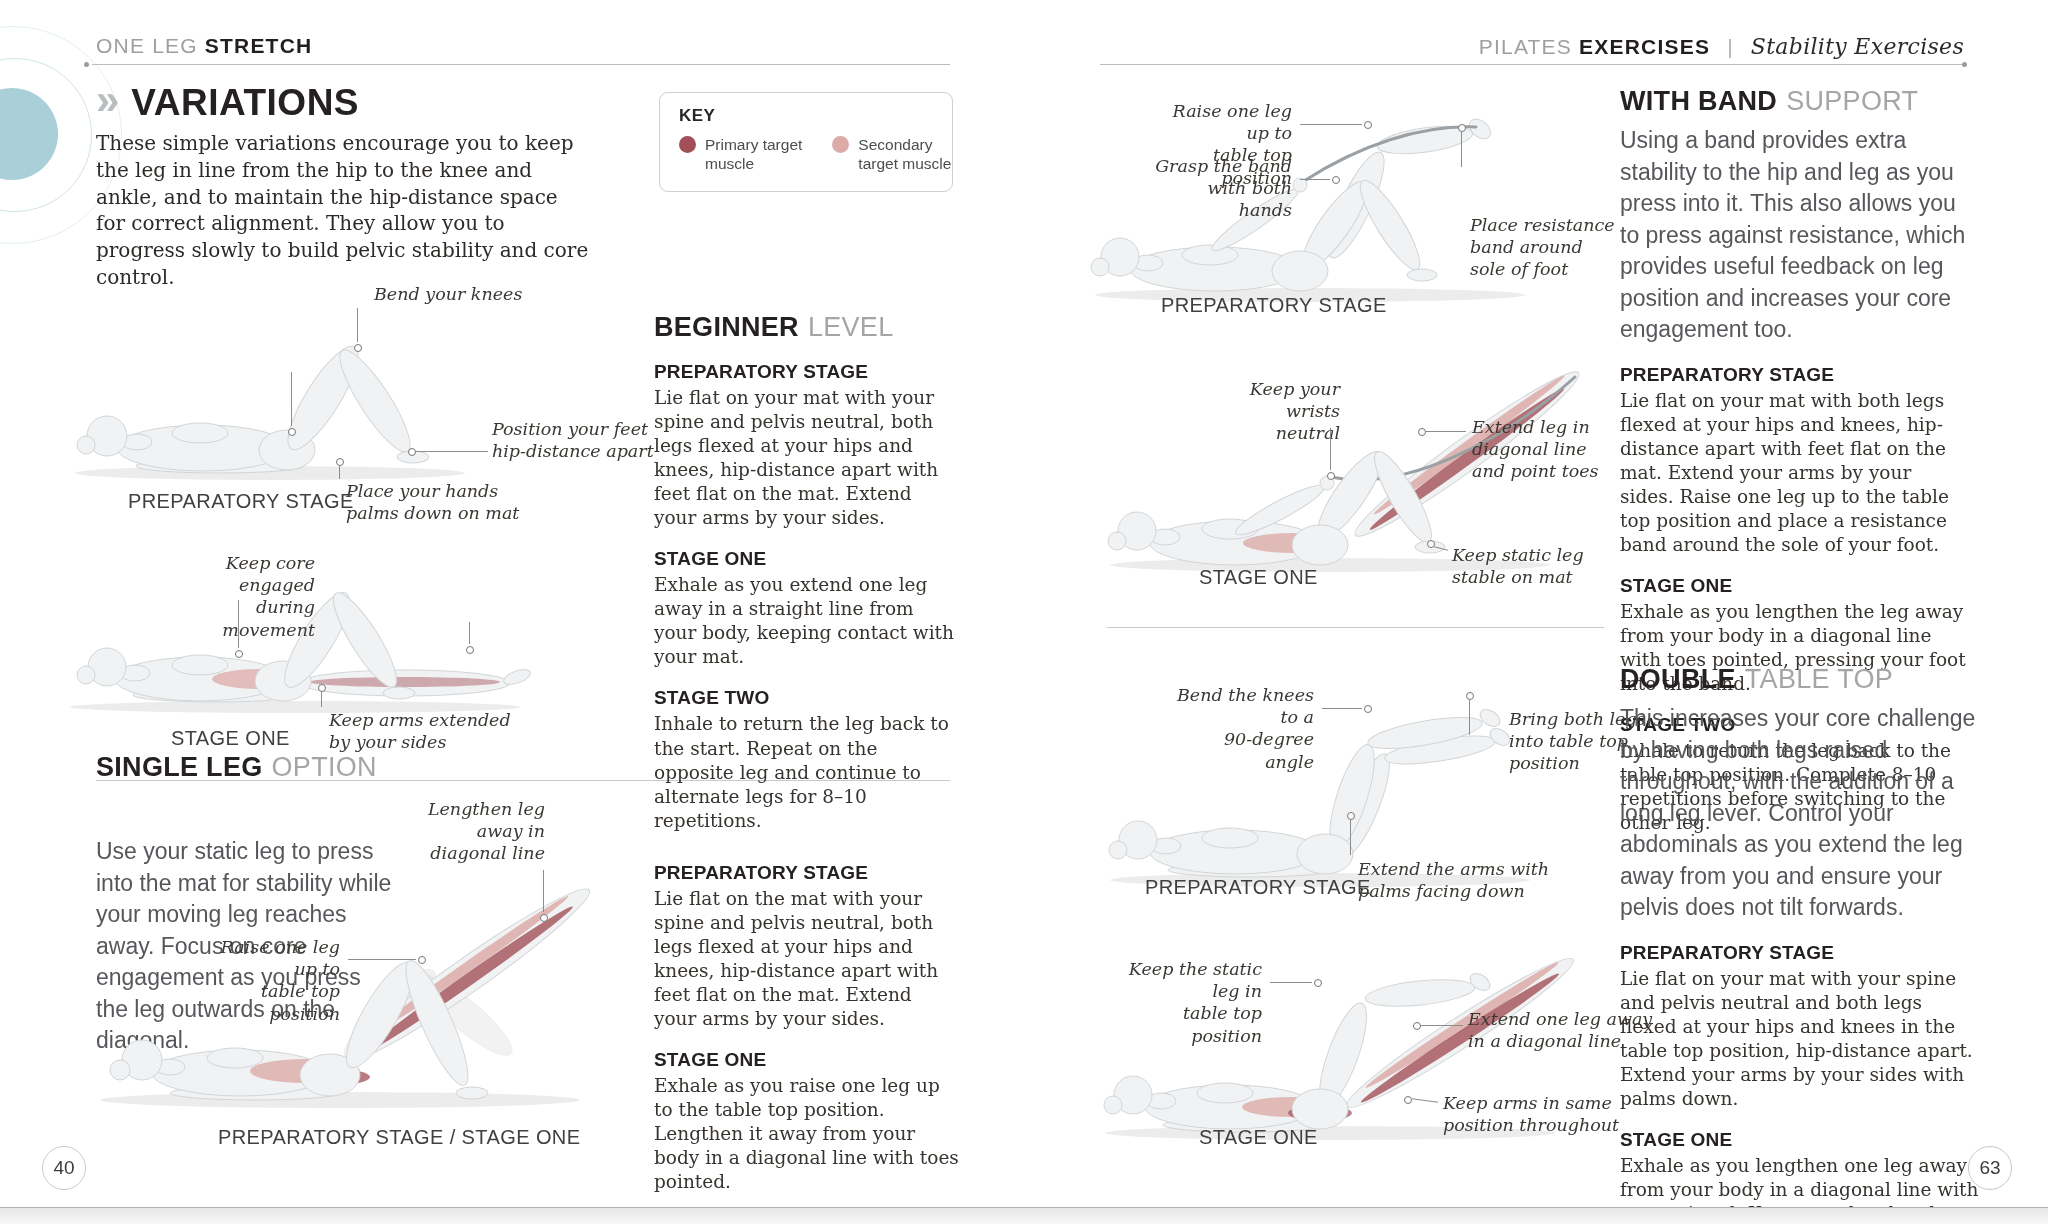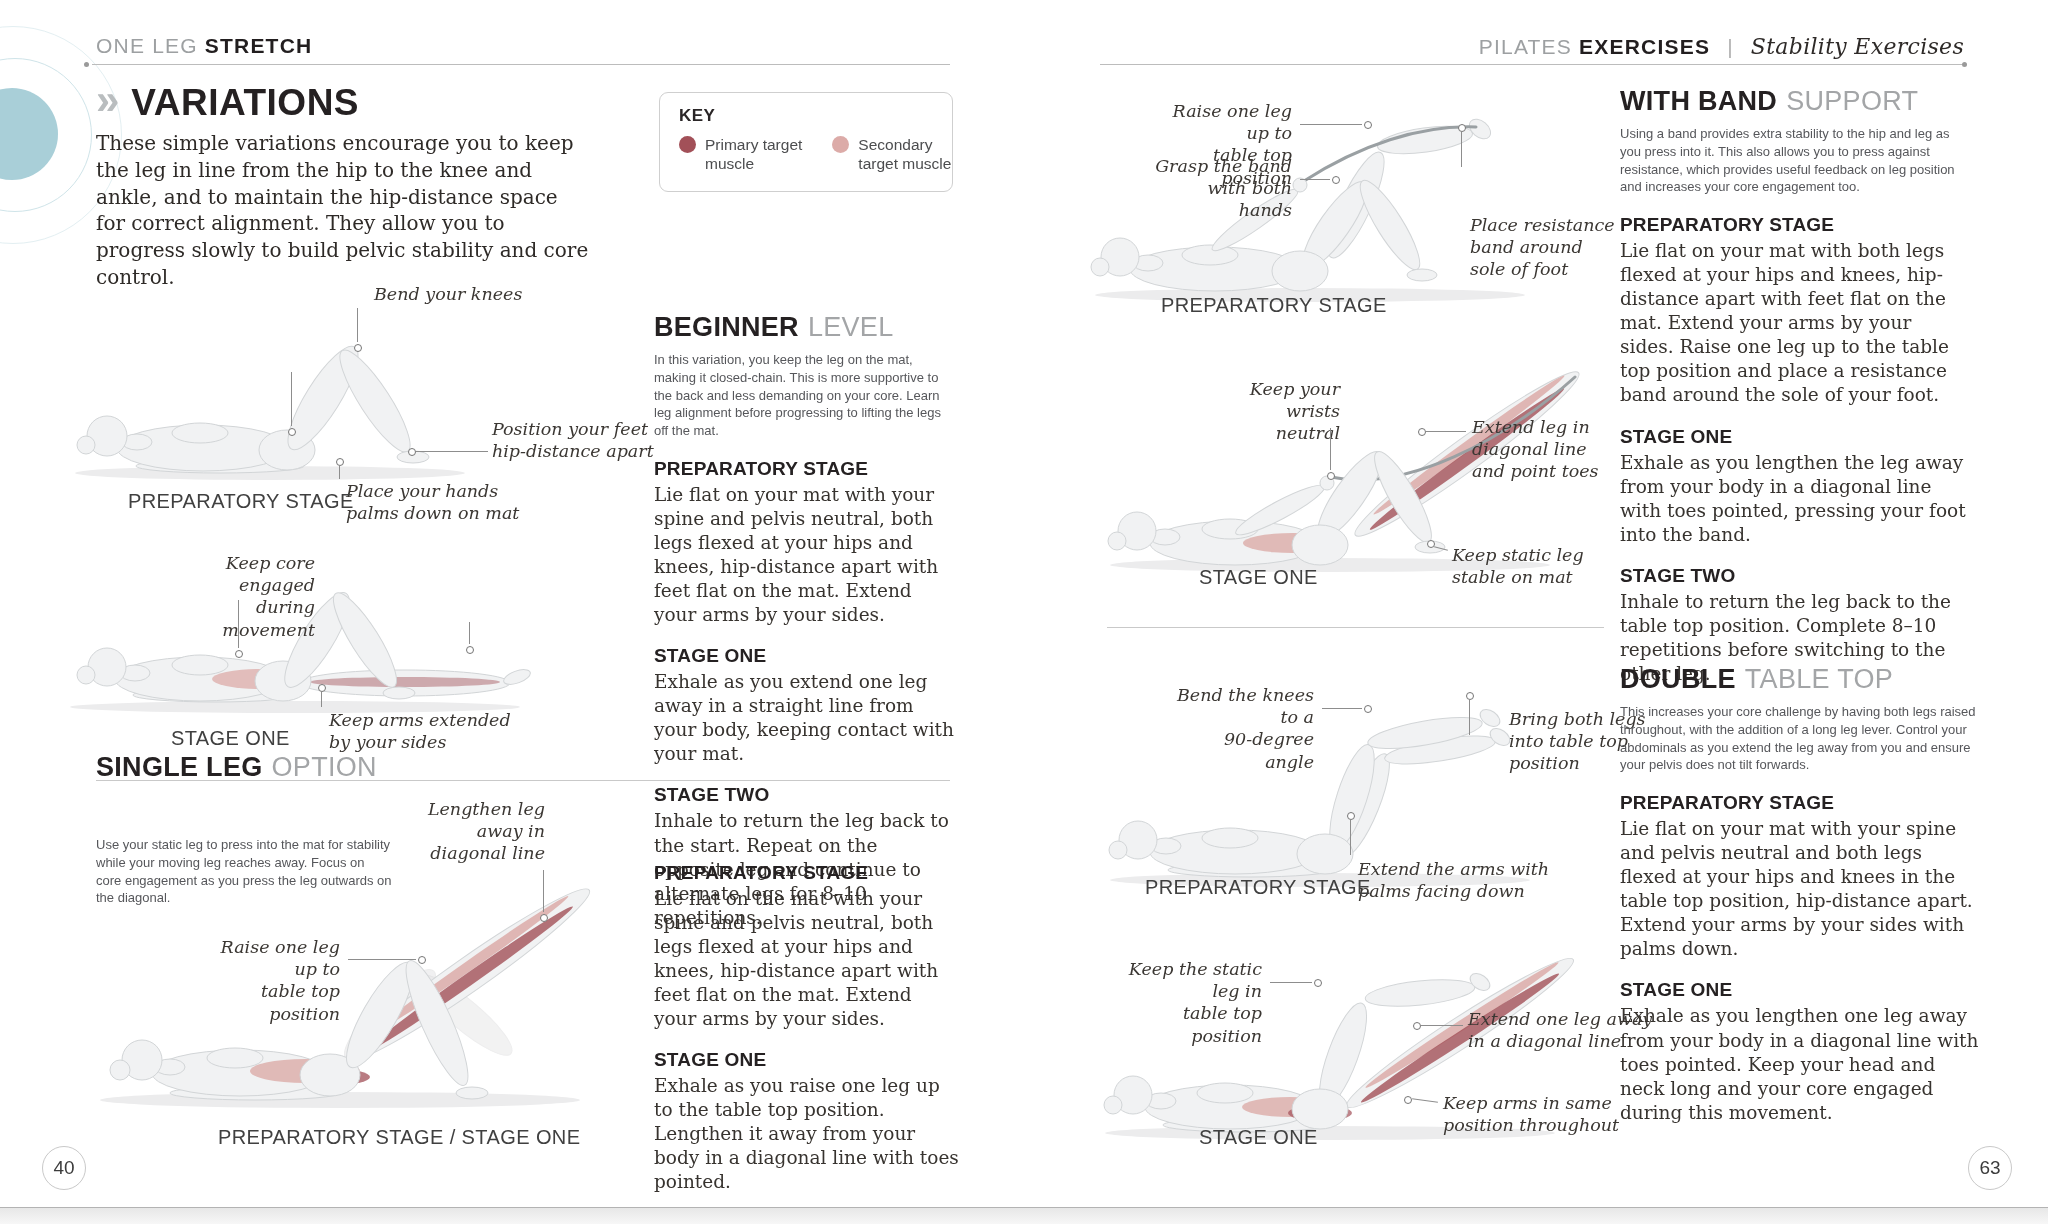--- a/index.html
+++ b/index.html
@@ -22,21 +22,21 @@
   .rule-dot{position:absolute;width:5px;height:5px;border-radius:50%;background:#9a9a9a;}
 
   
   .var-row{position:absolute;display:flex;align-items:center;gap:12px;}
   .chev{color:#b9bdbf;font-size:42px;font-weight:700;line-height:1;margin-top:-6px;}
   .var-title{font-size:37px;font-weight:700;color:#252122;letter-spacing:0.5px;}
   .sec-title{position:absolute;font-size:27px;font-weight:700;color:#252122;letter-spacing:0.3px;white-space:nowrap;}
   .sec-title .lt{color:#a3a5a7;font-weight:400;margin-left:9px;}
 
   .serif-intro{position:absolute;font-family:"DejaVu Serif",serif;font-size:20px;line-height:1.34;color:#2e2a27;}
-  .sans-p{font-size:13px;line-height:1.37;color:#56575b;}
+  .sans-p{font-size:23px;line-height:1.37;color:#56575b;}
 
   
   .keybox{position:absolute;left:659px;top:92px;width:292px;height:98px;border:1px solid #cfcfcf;border-radius:9px;background:#fff;}
   .key-title{font-size:17px;font-weight:700;color:#2a2627;margin:13px 0 9px 19px;letter-spacing:0.4px;}
   .key-items{display:flex;gap:30px;margin-left:19px;}
   .key-item{display:flex;gap:9px;align-items:flex-start;}
   .key-dot{width:17px;height:17px;border-radius:50%;margin-top:1px;}
   .kd-primary{background:#a25058;}
   .kd-secondary{background:#dcaba8;}
   .key-label{font-size:15.5px;color:#4c4d4f;line-height:1.25;white-space:pre-line;}
@@ -218,21 +218,20 @@
 table top position</div>
   <div class="lh" style="left:348px;top:959px;width:68px;"></div>
   <div class="mk" style="left:418px;top:956px;"></div>
 
   <div class="cap" style="left:218px;top:1126px;">PREPARATORY STAGE / STAGE ONE</div>
 
   <div class="col" style="left:654px;top:312px;width:302px;">
     <div class="sec-title" style="position:static;">
       <span>BEGINNER</span><span class="lt">LEVEL</span>
     </div>
-    <div class="sans-p">In this variation, you keep the leg on the mat, making it closed-chain. This is more supportive to the back and less demanding on your core. Learn leg alignment before progressing to lifting the legs off the mat.</div>
     <div class="stage">
       <h4>PREPARATORY STAGE</h4>
       <p>Lie flat on your mat with your spine and pelvis neutral, both legs flexed at your hips and knees, hip-distance apart with feet flat on the mat. Extend your arms by your sides.</p>
     </div>
     <div class="stage">
       <h4>STAGE ONE</h4>
       <p>Exhale as you extend one leg away in a straight line from your body, keeping contact with your mat.</p>
     </div>
     <div class="stage">
       <h4>STAGE TWO</h4>

